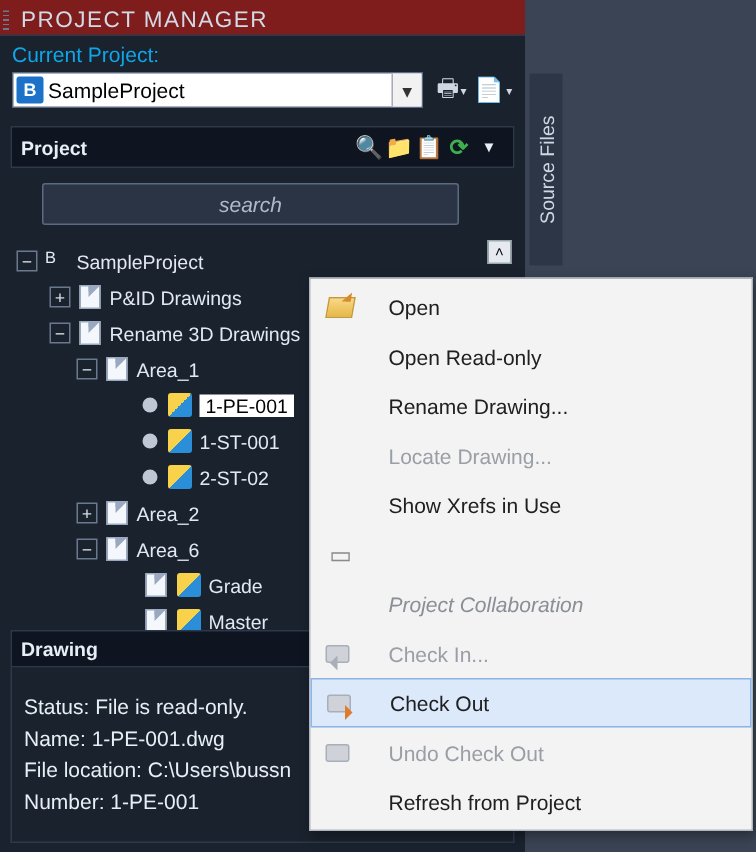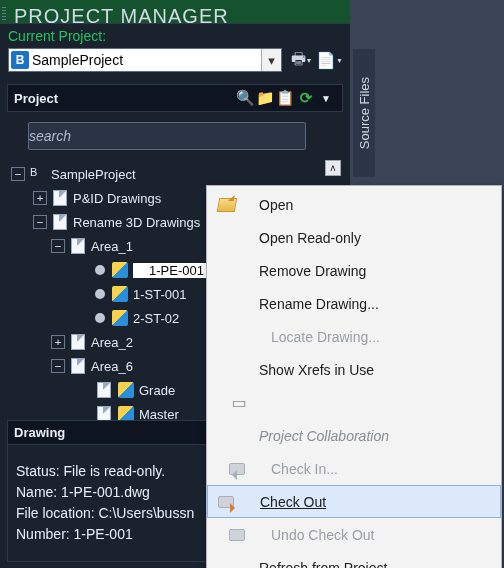--- a/index.html
+++ b/index.html
@@ -22,31 +22,31 @@
   .grip {
     position: absolute;
     left: 2px;
     top: 7px;
     width: 4px;
     height: 14px;
     background: repeating-linear-gradient(to bottom, #6a7890 0 1px, transparent 1px 3px);
   }
   .title-bar {
     padding: 5px 6px 2px 14px;
-    font-size: 20px;
+    font-size: 15px;
     letter-spacing: 1px;
     color: #d2dae6;
     border-bottom: 1px solid #2d3848;
-    background: #14532d;
+    background: #7f1d1d;
     height: 24px;
   }
   .current-proj {
     padding: 4px 8px 2px 8px;
     font-size: 14px;
-    color: #22c55e;
+    color: #0ea5e9;
   }
   .proj-row {
     display: flex;
     align-items: center;
     gap: 6px;
     padding: 2px 8px 6px 8px;
   }
   .proj-select {
     display: flex;
     align-items: center;
@@ -108,20 +108,21 @@
     font-size: 15px;
   }
 
   .search-box {
     margin: 10px 44px 8px 28px;
     border: 1px solid #5c6a80;
     background: #2a3444;
     height: 28px;
     display: flex;
     align-items: center;
+    justify-content: center;
     color: #aeb9cc;
     border-radius: 2px;
     font-style: italic;
     font-size: 14px;
   }
 
   .tree {
     margin: 0 7px;
     padding: 4px 0 10px 4px;
     position: relative;
@@ -177,21 +178,21 @@
     border-top-color:#9aa9c0;
   }
   .dwg-ico {
     width:16px;height:16px;
     background: linear-gradient(135deg,#f7d24a 50%, #2a8ed8 50%);
     border-radius:2px;
   }
   .sel {
     background: #fff;
     color: #000;
-    padding: 0 16px;
+    padding: 0 4px;
   }
   .small-dot {
     width:10px;height:10px;border-radius:50%;
     background:#bfc7d4;
     margin-right:2px;
   }
 
   .vtab {
     position: absolute;
     left: 352px;
@@ -240,28 +241,27 @@
     color: #202020;
   }
   .cm-item {
     display: flex;
     align-items: center;
     height: 33px;
     padding: 0 14px 0 0;
     font-size: 14px;
     gap: 12px;
   }
-  .cm-item.disabled { color: #9a9ea5; margin-left: 12px; }
+  .cm-item.disabled { color: #9a9ea5; }
   .cm-item.section { color: #8a8e95; font-style: italic; text-align: center; }
   .cm-item.hover {
     background: #dbe9fb;
     border: 1px solid #8cb4e6;
     margin: 0;
     height: 33px;
-    text-decoration: underline;
   }
   .cm-icon-col {
     width: 40px;
     display:flex; align-items:center; justify-content:center;
     color:#8a8a8a;
     font-size:16px;
   }
   .cm-open-ico {
     width: 18px; height: 14px;
     background: linear-gradient(#f8d986,#e6b84a);
@@ -454,24 +454,20 @@
         <span class="cm-open-ico"></span>
       </span>
     <span>Open</span>
   </div>
   <div class="cm-item">
     <span class="cm-icon-col"></span>
     <span>Open Read-only</span>
   </div>
   <div class="cm-item">
     <span class="cm-icon-col"></span>
-    <span>Remove Drawing</span>
-  </div>
-  <div class="cm-item">
-    <span class="cm-icon-col"></span>
     <span>Rename Drawing...</span>
   </div>
   <div class="cm-item disabled">
     <span class="cm-icon-col"></span>
     <span>Locate Drawing...</span>
   </div>
   <div class="cm-item">
     <span class="cm-icon-col"></span>
     <span>Show Xrefs in Use</span>
   </div>

